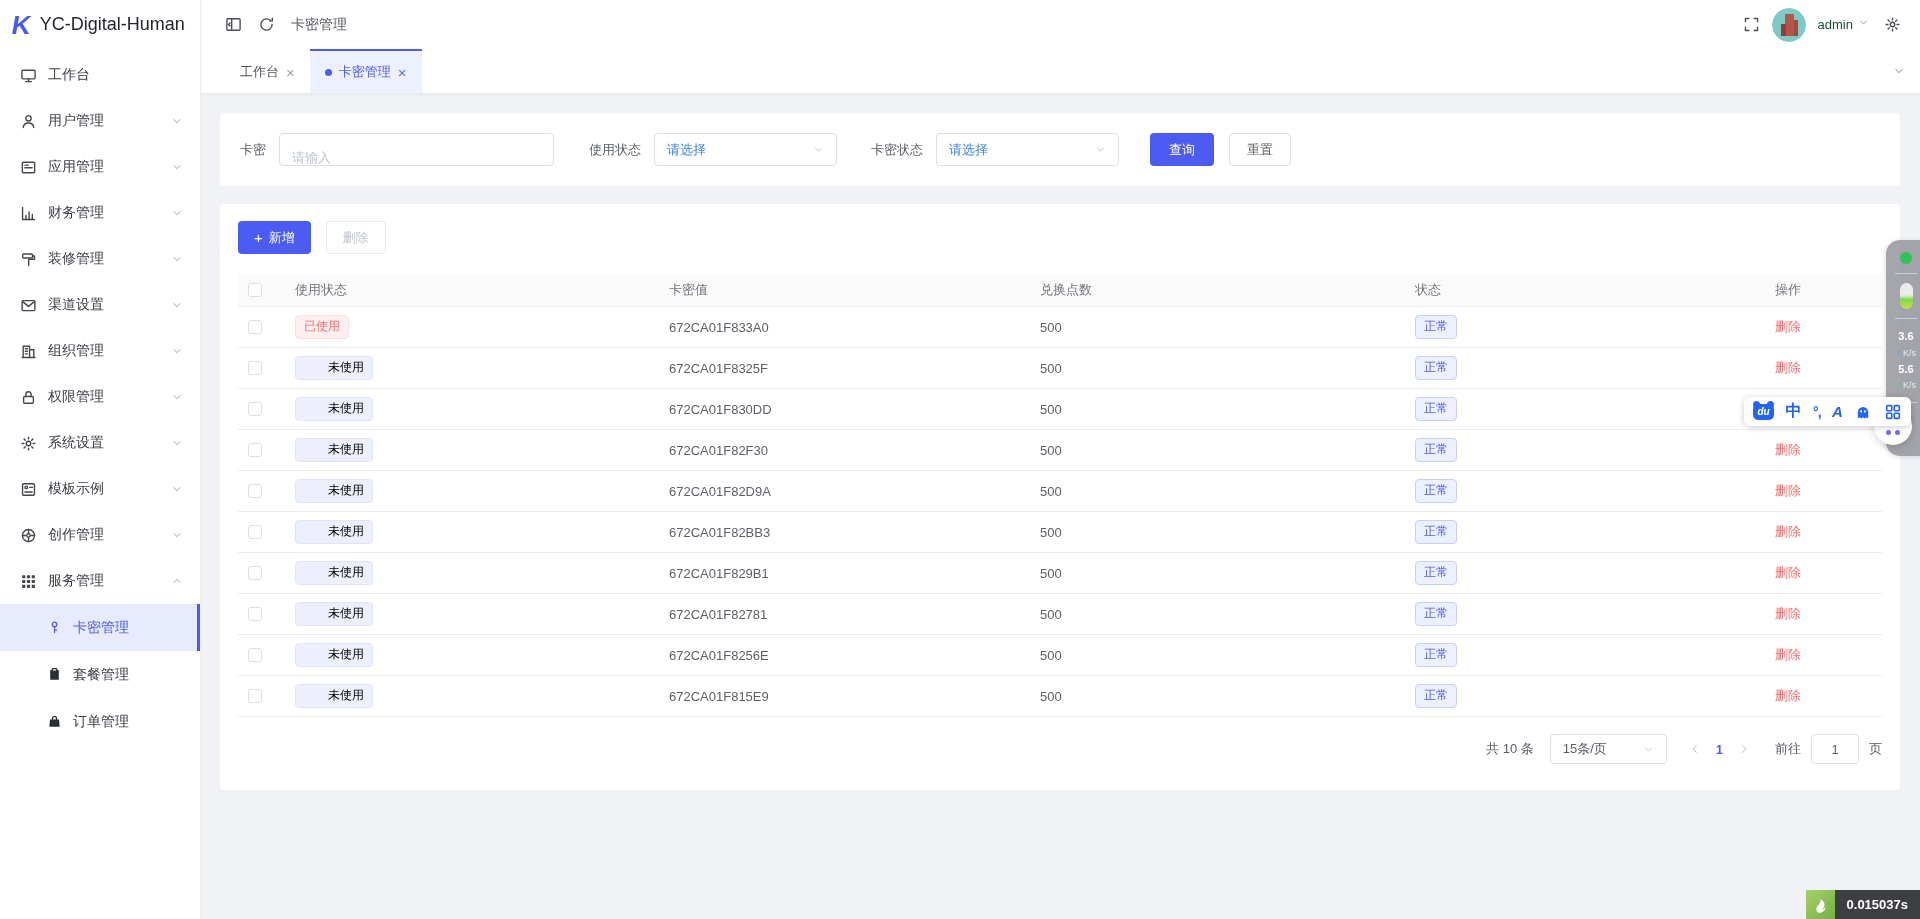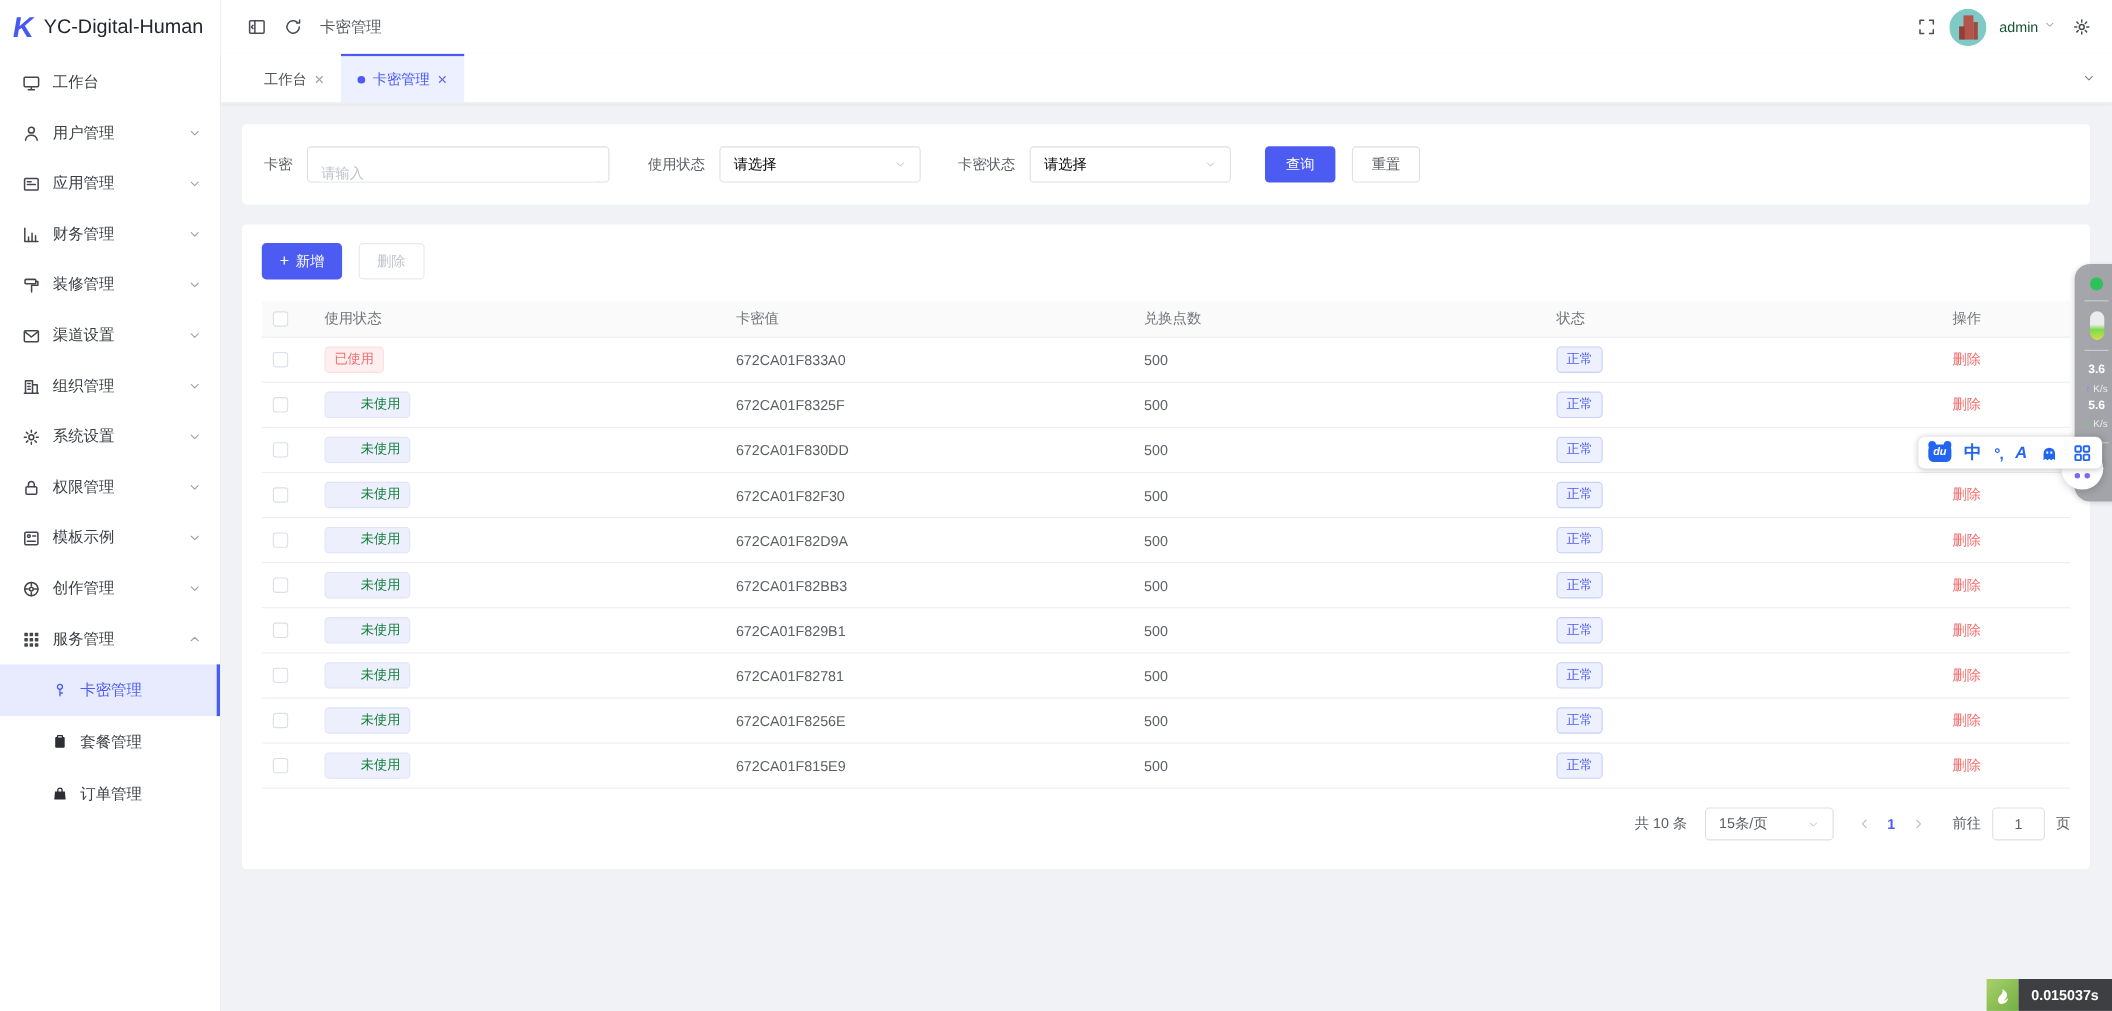--- a/index.html
+++ b/index.html
@@ -52,21 +52,21 @@
   
   .content { flex:1; padding:19px 20px 0 19px; overflow:hidden; }
   .card { background:#fff; border-radius:4px; }
   .filter-card { height:73px; display:flex; align-items:center; padding:0 20px; margin-bottom:18px; }
   .f-label { font-size:13px; color:#5c6066; margin-right:13px; white-space:nowrap; }
   .f-box { height:33px; border:1px solid #dcdfe6; border-radius:4px; background:#fff; display:flex; align-items:center; padding:0 12px; font-size:13px; }
   .f-input { width:275px; margin-right:35px;align-items:flex-end; }
   .f-input input { border:none; outline:none; width:100%; font-size:13px; color:#5c6066; font-family:inherit; }
   .f-input input::placeholder { color:#bfc4cc; }
   .f-select { justify-content:space-between; width:183px; cursor:pointer; }
-  .f-select .ph { color:#000000; }
+  .f-select .ph { color:#3b82f6; }
   .sel-chev { width:11px; height:11px; color:#b7bcc4; }
   .sel-1 { margin-right:34px; }
   .sel-2 { margin-right:31px; }
   .btn { height:33px; border-radius:4px; font-size:13px; display:inline-flex; align-items:center; justify-content:center; cursor:pointer; white-space:nowrap; }
   .btn-primary { background:#4c5cf2; color:#fff; border:none; padding:16px 19px; }
   .btn-plain { background:#fff; border:1px solid #dcdfe6; color:#5c6066; padding:0 17px; }
   .btn-search { margin-right:15px; }
 
   
   .table-card { padding:17px 18px; min-height:586px; }
@@ -79,21 +79,21 @@
   .tr.th { height:33px; background:#fafafa; color:#72757c; }
   .col-cb { width:57px; padding-left:10px; flex-shrink:0; }
   .cb { width:14px; height:14px; border:1px solid #dcdfe6; border-radius:3px; background:#fff; display:block; cursor:pointer; }
   .col1 { width:374px; flex-shrink:0; }
   .col2 { width:371px; flex-shrink:0; }
   .col3 { width:375px; flex-shrink:0; }
   .col4 { width:360px; flex-shrink:0; }
   .col5 { flex:1; }
   .badge { display:inline-block; font-size:12px; padding:4px 8px; border-radius:4px; line-height:1.15; }
   .badge-used { color:#f56c6c; background:#fdeff0; border:1px solid #fbdfe0; }
-  .badge-unused { color:#15803d; background:#edeffd; border:1px solid #e0e4fb;padding-left:32px; }
+  .badge-unused { color:#000000; background:#edeffd; border:1px solid #e0e4fb;padding-left:32px; }
   .badge-normal { color:#4c5cf2; background:#edf0fe; border:1px solid #c8d0f9; }
   .link-del { color:#f56c6c; cursor:pointer; }
 
   
   .pagination { display:flex; align-items:center; justify-content:flex-end; margin-top:17px; font-size:13px; color:#5c6066; }
   .pg-total { margin-right:16px; }
   .pg-size { width:117px; height:30px; margin-right:22px; font-size:13px; color:#5c6066; }
   .pg-arrow { width:12px; height:12px; color:#b6bac1; cursor:default; }
   .pg-prev { margin-right:15px; }
   .pg-cur { color:#4c5cf2; font-weight:700; margin-right:15px; }
@@ -235,39 +235,39 @@
           <span class="nav-label">组织管理</span>
           <span class="nav-arrow">
             <svg viewBox="0 0 16 16" fill="none" stroke="currentColor" stroke-width="1.3" stroke-linecap="round" stroke-linejoin="round">
               <path d="M3.8 6l4.2 4.2L12.2 6"></path>
             </svg>
           </span>
         </div>
         <div class="nav-item">
           <span class="nav-icon">
             <svg viewBox="0 0 16 16" fill="none" stroke="currentColor" stroke-width="1.3" stroke-linecap="round" stroke-linejoin="round">
+              <rect x="3.4" y="7" width="9.2" height="6.4" rx="1"></rect>
+              <path d="M5.5 7V5.1a2.5 2.5 0 0 1 5 0V7"></path>
+            </svg>
+          </span>
+          <span class="nav-label">权限管理</span>
+          <span class="nav-arrow">
+            <svg viewBox="0 0 16 16" fill="none" stroke="currentColor" stroke-width="1.3" stroke-linecap="round" stroke-linejoin="round">
+              <path d="M3.8 6l4.2 4.2L12.2 6"></path>
+            </svg>
+          </span>
+        </div>
+        <div class="nav-item">
+          <span class="nav-icon">
+            <svg viewBox="0 0 16 16" fill="none" stroke="currentColor" stroke-width="1.3" stroke-linecap="round" stroke-linejoin="round">
               <circle cx="8" cy="8" r="2.1"></circle>
               <path d="M8 2v1.7M8 12.3V14M2 8h1.7M12.3 8H14M3.8 3.8L5 5M11 11l1.2 1.2M12.2 3.8L11 5M5 11l-1.2 1.2"></path>
             </svg>
           </span>
           <span class="nav-label">系统设置</span>
-          <span class="nav-arrow">
-            <svg viewBox="0 0 16 16" fill="none" stroke="currentColor" stroke-width="1.3" stroke-linecap="round" stroke-linejoin="round">
-              <path d="M3.8 6l4.2 4.2L12.2 6"></path>
-            </svg>
-          </span>
-        </div>
-        <div class="nav-item">
-          <span class="nav-icon">
-            <svg viewBox="0 0 16 16" fill="none" stroke="currentColor" stroke-width="1.3" stroke-linecap="round" stroke-linejoin="round">
-              <rect x="3.4" y="7" width="9.2" height="6.4" rx="1"></rect>
-              <path d="M5.5 7V5.1a2.5 2.5 0 0 1 5 0V7"></path>
-            </svg>
-          </span>
-          <span class="nav-label">权限管理</span>
           <span class="nav-arrow">
             <svg viewBox="0 0 16 16" fill="none" stroke="currentColor" stroke-width="1.3" stroke-linecap="round" stroke-linejoin="round">
               <path d="M3.8 6l4.2 4.2L12.2 6"></path>
             </svg>
           </span>
         </div>
         <div class="nav-item">
           <span class="nav-icon">
             <svg viewBox="0 0 16 16" fill="none" stroke="currentColor" stroke-width="1.3" stroke-linecap="round" stroke-linejoin="round">
               <rect x="2.4" y="2.6" width="11.2" height="10.8" rx="1.1"></rect>

